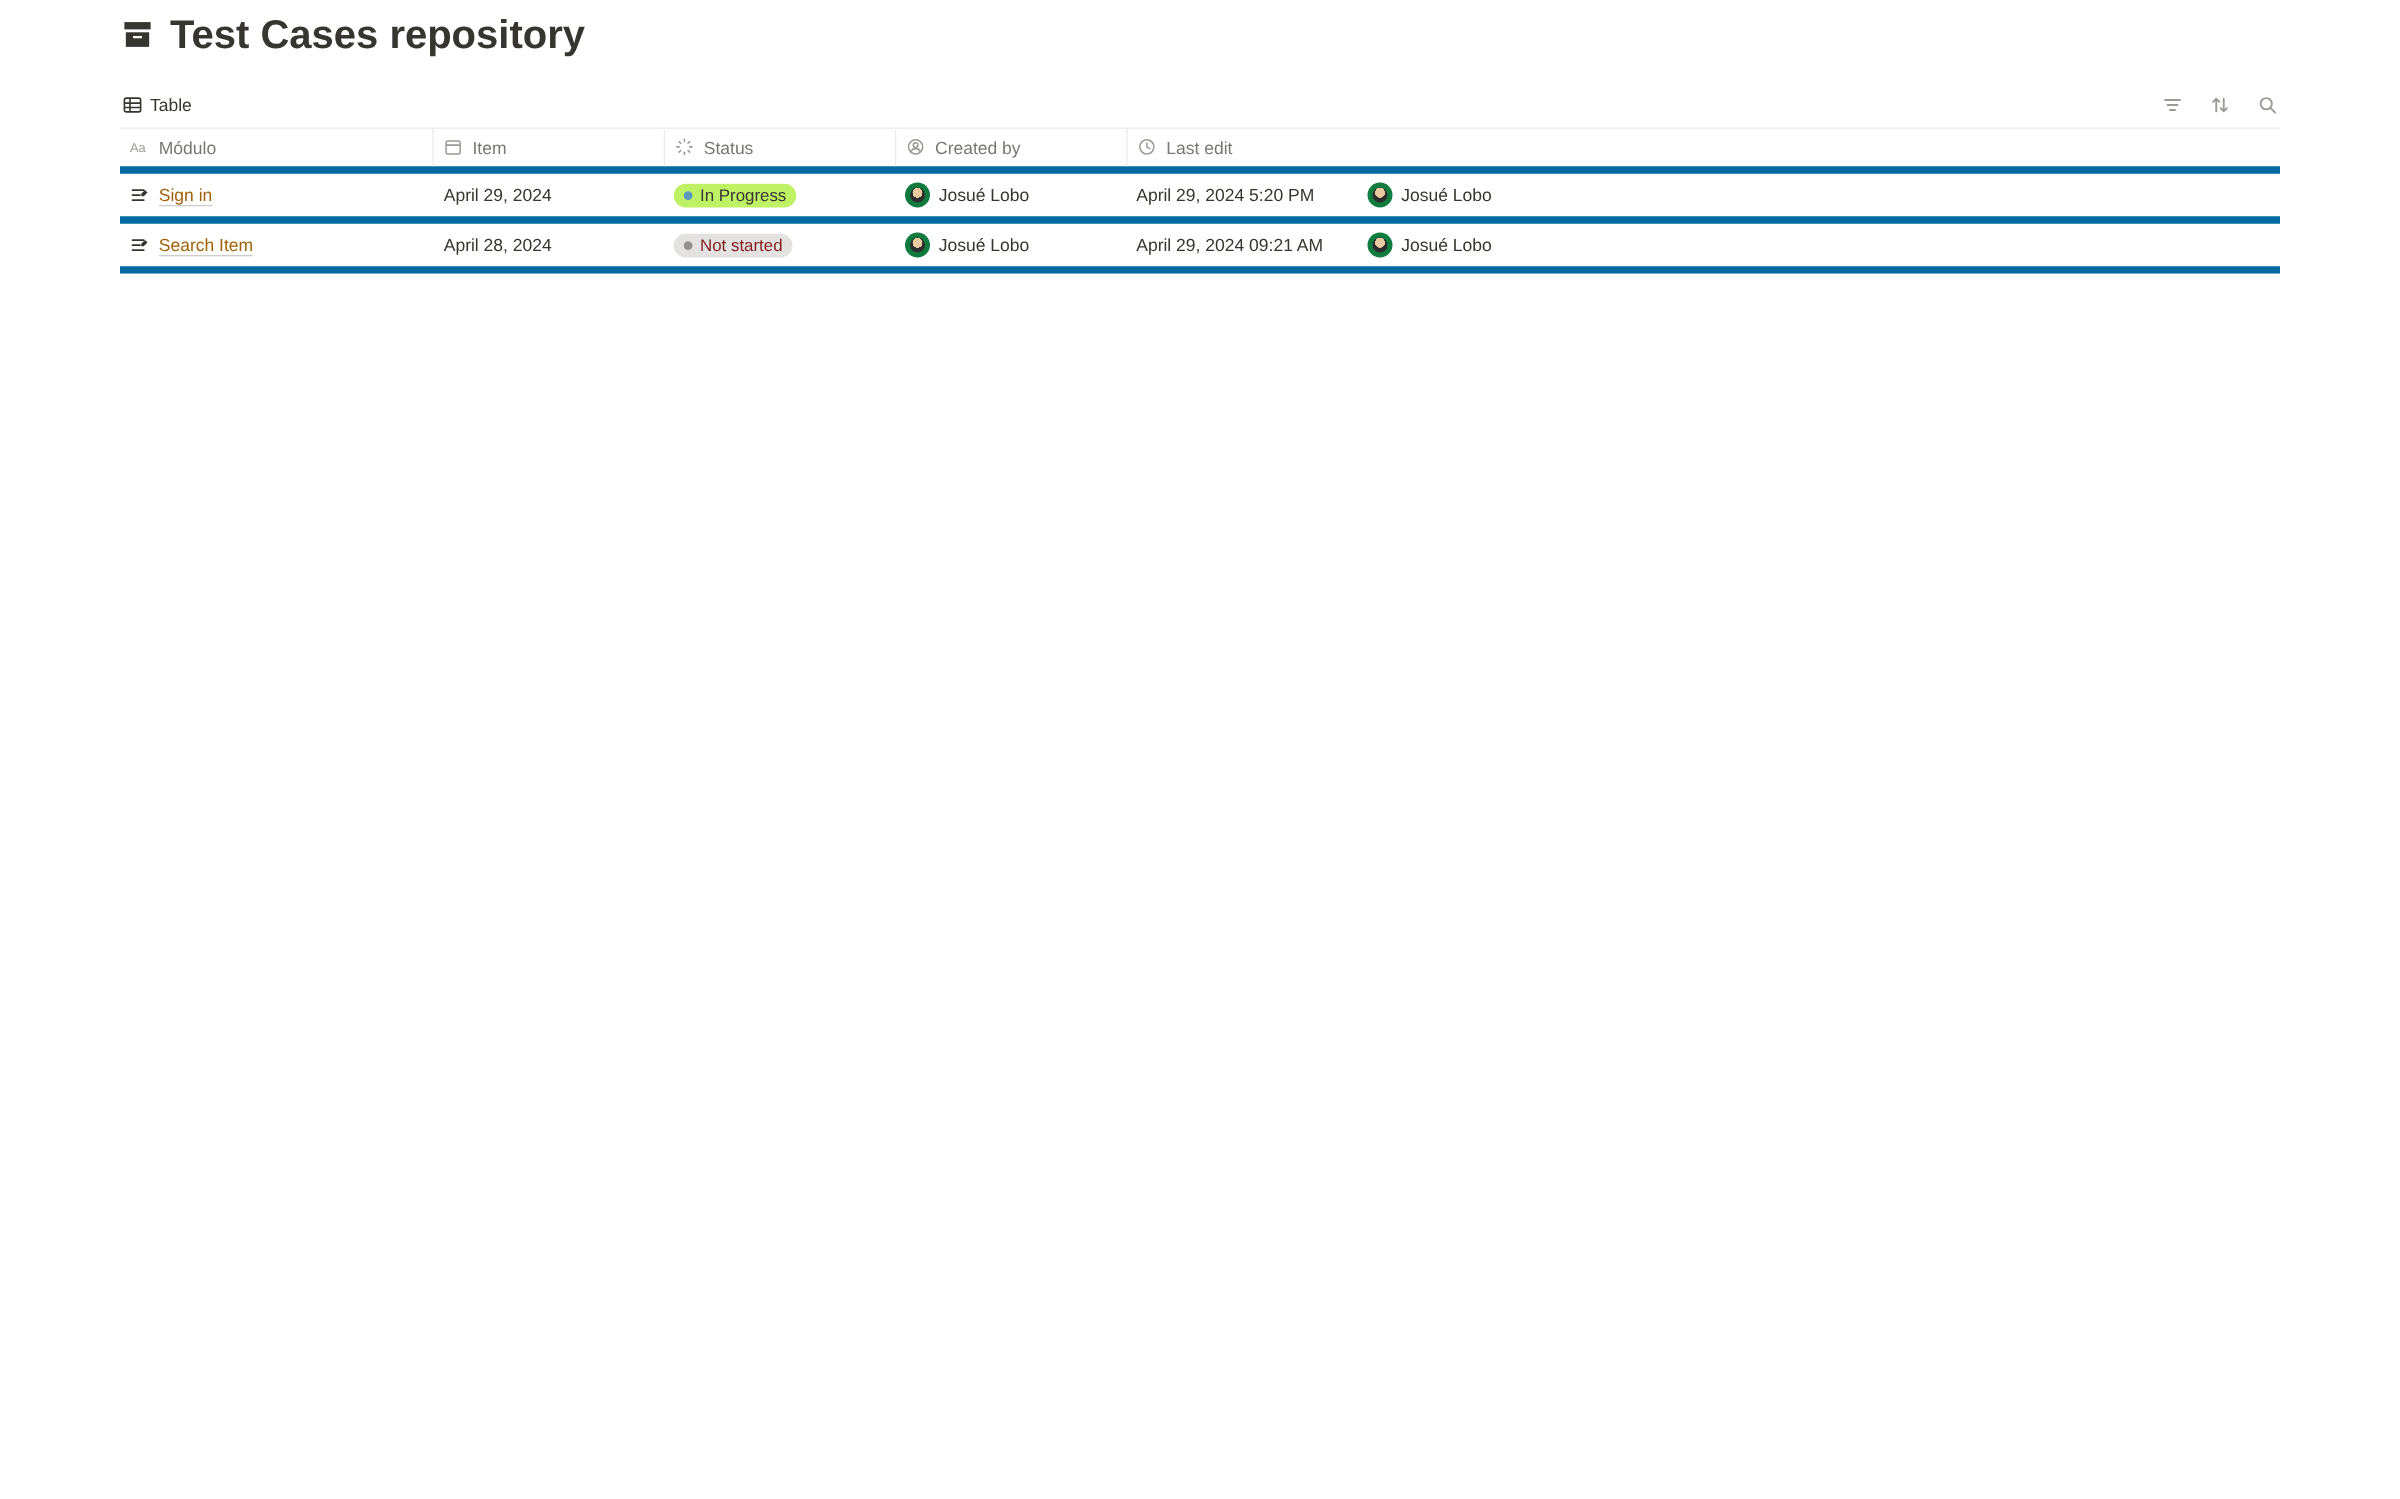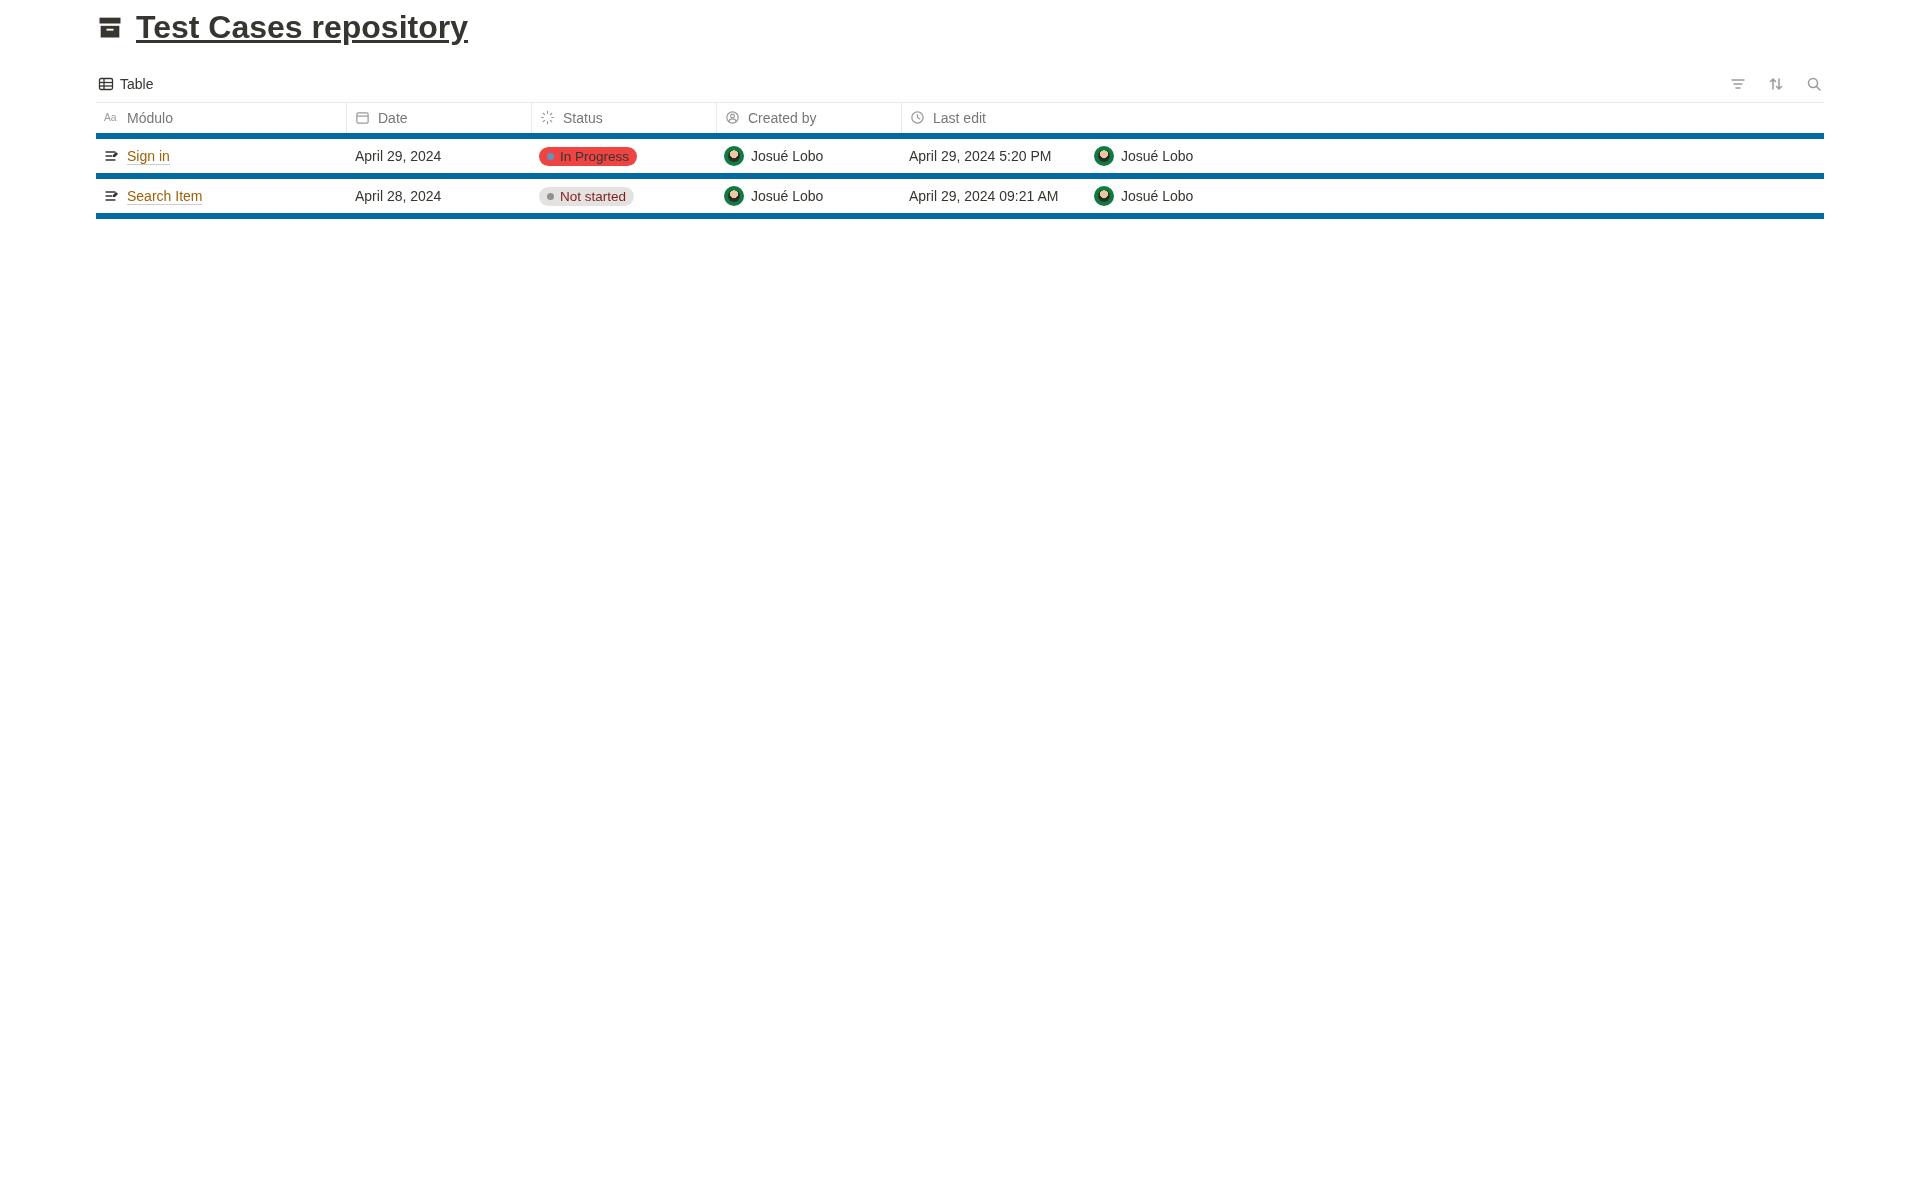--- a/index.html
+++ b/index.html
@@ -12,21 +12,20 @@
   .page {
     padding: 0 96px;
     max-width: 1920px;
   }
   .header {
     display: flex;
     align-items: center;
     gap: 12px;
     padding-top: 8px;
     padding-bottom: 12px;
-    text-decoration: underline;
   }
   .page-icon {
     width: 28px;
     height: 28px;
     flex-shrink: 0;
   }
   .page-title {
     font-size: 32px;
     font-weight: 700;
     color: #37352f;
@@ -126,21 +125,21 @@
   }
   .status-pill {
     display: inline-flex;
     align-items: center;
     gap: 6px;
     padding: 2px 8px;
     border-radius: 12px;
     font-size: 13.5px;
   }
   .status-pill.in-progress {
-    background: #ef4444;
+    background: #bef264;
     color: #37352f;
   }
   .status-pill.not-started {
     background: #e3e2e0;
     color: #7f1d1d;
   }
   .status-dot {
     width: 7px;
     height: 7px;
     border-radius: 50%;
@@ -227,21 +226,21 @@
         </span>
         <span class="thead-label">Módulo</span>
       </div>
       <div class="cell col-date">
         <span class="col-icon">
           <svg viewBox="0 0 16 16" width="15" height="15" fill="none" stroke="#9b9a97" stroke-width="1.3">
             <rect x="2" y="3" width="12" height="11" rx="1.5"></rect>
             <line x1="2" y1="6.5" x2="14" y2="6.5"></line>
           </svg>
         </span>
-        <span class="thead-label">Date</span>
+        <span class="thead-label">Item</span>
       </div>
       <div class="cell col-status">
         <span class="col-icon">
           <svg viewBox="0 0 16 16" width="15" height="15" fill="none" stroke="#9b9a97" stroke-width="1.3" stroke-linecap="round">
             <g>
               <line x1="8" y1="1.5" x2="8" y2="3.5"></line>
               <line x1="8" y1="12.5" x2="8" y2="14.5"></line>
               <line x1="1.5" y1="8" x2="3.5" y2="8"></line>
               <line x1="12.5" y1="8" x2="14.5" y2="8"></line>
               <line x1="3.5" y1="3.5" x2="4.9" y2="4.9"></line>

